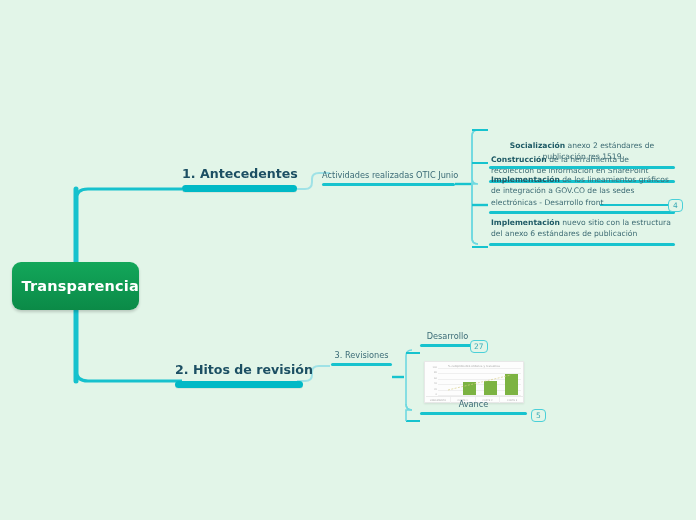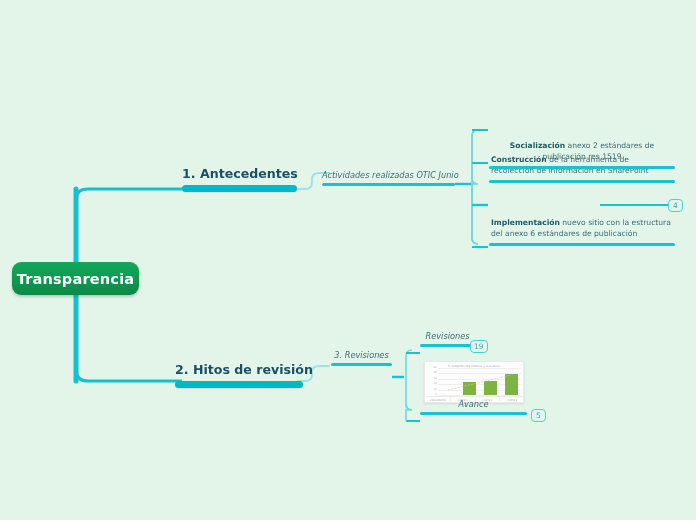--- a/index.html
+++ b/index.html
@@ -10,46 +10,46 @@
     overflow: hidden;
   }
   #canvas { position: relative; width: 696px; height: 520px; }
 
   svg.wires { position: absolute; inset: 0; width: 696px; height: 520px; pointer-events: none; }
 
   
   .root {
     position: absolute;
     left: 12px; top: 262px;
-    width: 127px; height: 33px;
+    width: 127px; height: 48px;
     border-radius: 9px;
     background: linear-gradient(180deg,#13a75a 0%, #0f9a52 45%, #0b8a47 100%);
     box-shadow: 0 2px 3px rgba(0,0,0,.18);
-    display: flex; align-items: center; justify-content: center;
+    display: flex; align-items: center; justify-content: flex-end;
   }
   .root-label {
     color: #ffffff; font-size: 14.5px; font-weight: bold;
     letter-spacing: .2px; white-space: nowrap;
   }
 
   
   .topic { position: absolute; }
   .topic .t-text {
     color: #1c4f63; font-weight: bold; font-size: 12.6px;
     white-space: nowrap; text-align: center;
   }
   .topic .t-bar {
     height: 7px; border-radius: 4px; background: #00b9c6;
     margin-top: 4px; box-shadow: 0 1px 0 rgba(0,0,0,.06);
   }
 
   
   .sub { position: absolute; }
   .sub .s-text {
-    color: #3b6b76; font-size: 8.2px; white-space: nowrap; text-align: center; font-style: italic;
+    color: #3b6b76; font-size: 8.2px; white-space: nowrap; text-align: center;
   }
   .sub .s-bar {
     height: 3px; border-radius: 2px; background: #17c3ce; margin-top: 3px;
   }
 
   
   .leaf { position: absolute; width: 186px; }
   .leaf .l-text {
     color: #3d6b73; font-size: 7.6px; line-height: 1.5;
     padding: 0 2px 3px 2px;
@@ -156,20 +156,26 @@
     <div class="l-bar"></div>
   </div>
 
   <div class="leaf" style="left:489px; top:140px;text-align:center;">
     <div class="l-text">
       <b>Socialización</b><span> anexo 2 estándares de publicación res 1519</span>
     </div>
     <div class="l-bar"></div>
   </div>
 
+  <div class="leaf" style="left:489px; top:174px;">
+    <div class="l-text">
+      <b>Implementación</b><span> de los lineamientos gráficos de integración a GOV.CO de las sedes electrónicas - Desarrollo front</span>
+    </div>
+    <div class="l-bar"></div>
+  </div>
 
   <div class="badge" style="left:668px; top:199px;">4</div>
 
   <div class="leaf" style="left:489px; top:217px;">
     <div class="l-text">
       <b>Implementación</b><span> nuevo sitio con la estructura del anexo 6 estándares de publicación</span>
     </div>
     <div class="l-bar"></div>
   </div>
 
@@ -177,24 +183,24 @@
     <div class="t-text">2. Hitos de revisión</div>
     <div class="t-bar"></div>
   </div>
 
   <div class="sub" style="left:331px; top:350px; width:61px;">
     <div class="s-text">3. Revisiones</div>
     <div class="s-bar"></div>
   </div>
 
   <div class="sub" style="left:420px; top:331px; width:55px;">
-    <div class="s-text">Revisiones</div>
-    <div class="s-bar"></div>
-  </div>
-  <div class="badge" style="left:470px; top:340px;">19</div>
+    <div class="s-text">Desarrollo</div>
+    <div class="s-bar"></div>
+  </div>
+  <div class="badge" style="left:470px; top:340px;">27</div>
 
   <div class="chartnode">
     <div class="chart-title">% cumplimiento ordenes y revisiones</div>
     <div class="plot">
       <div class="grid-line" style="top:0;">
           <span class="ylab">100</span>
         </div>
       <div class="grid-line" style="top:5.4px;">
           <span class="ylab">80</span>
         </div>

